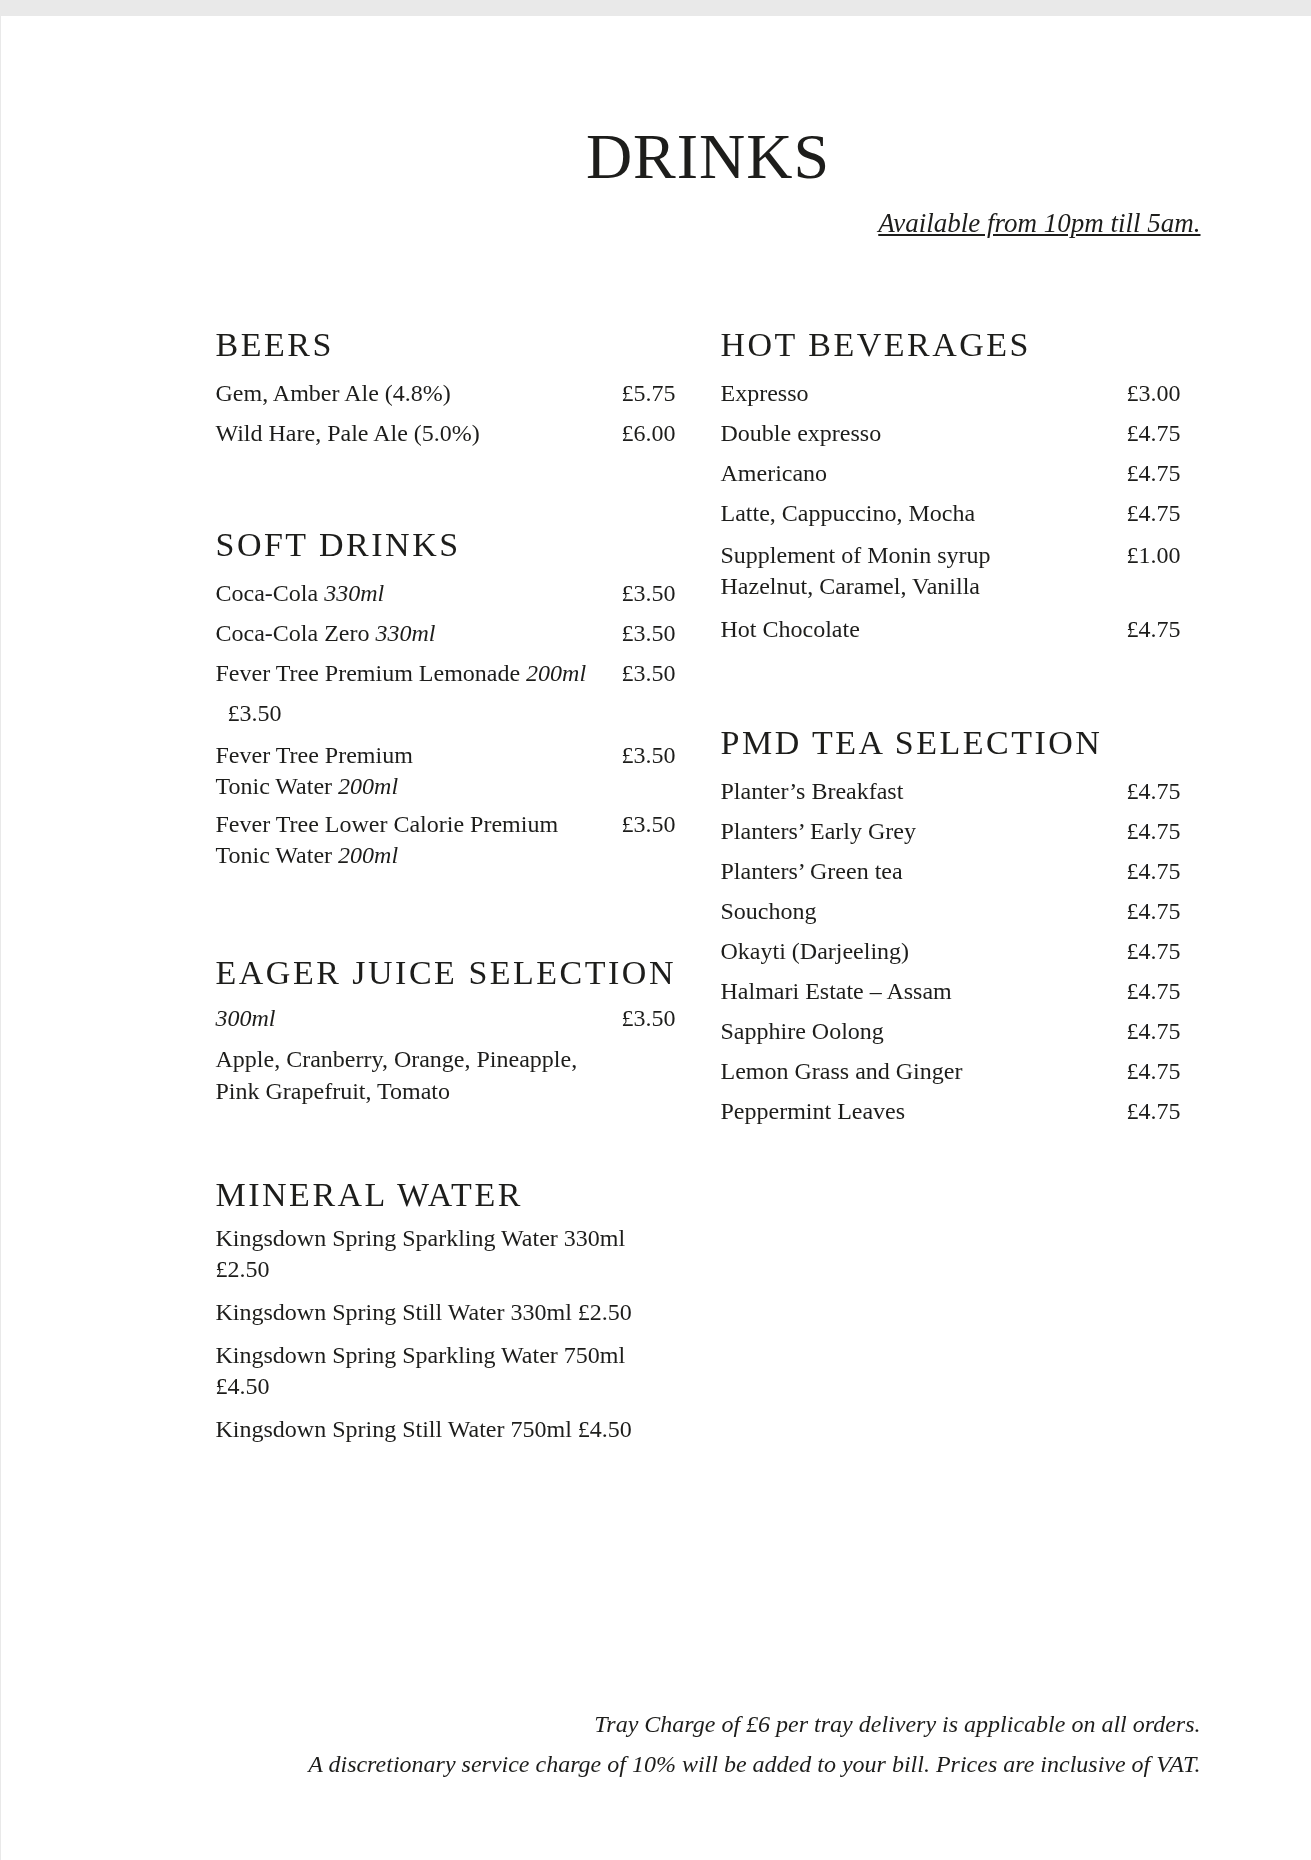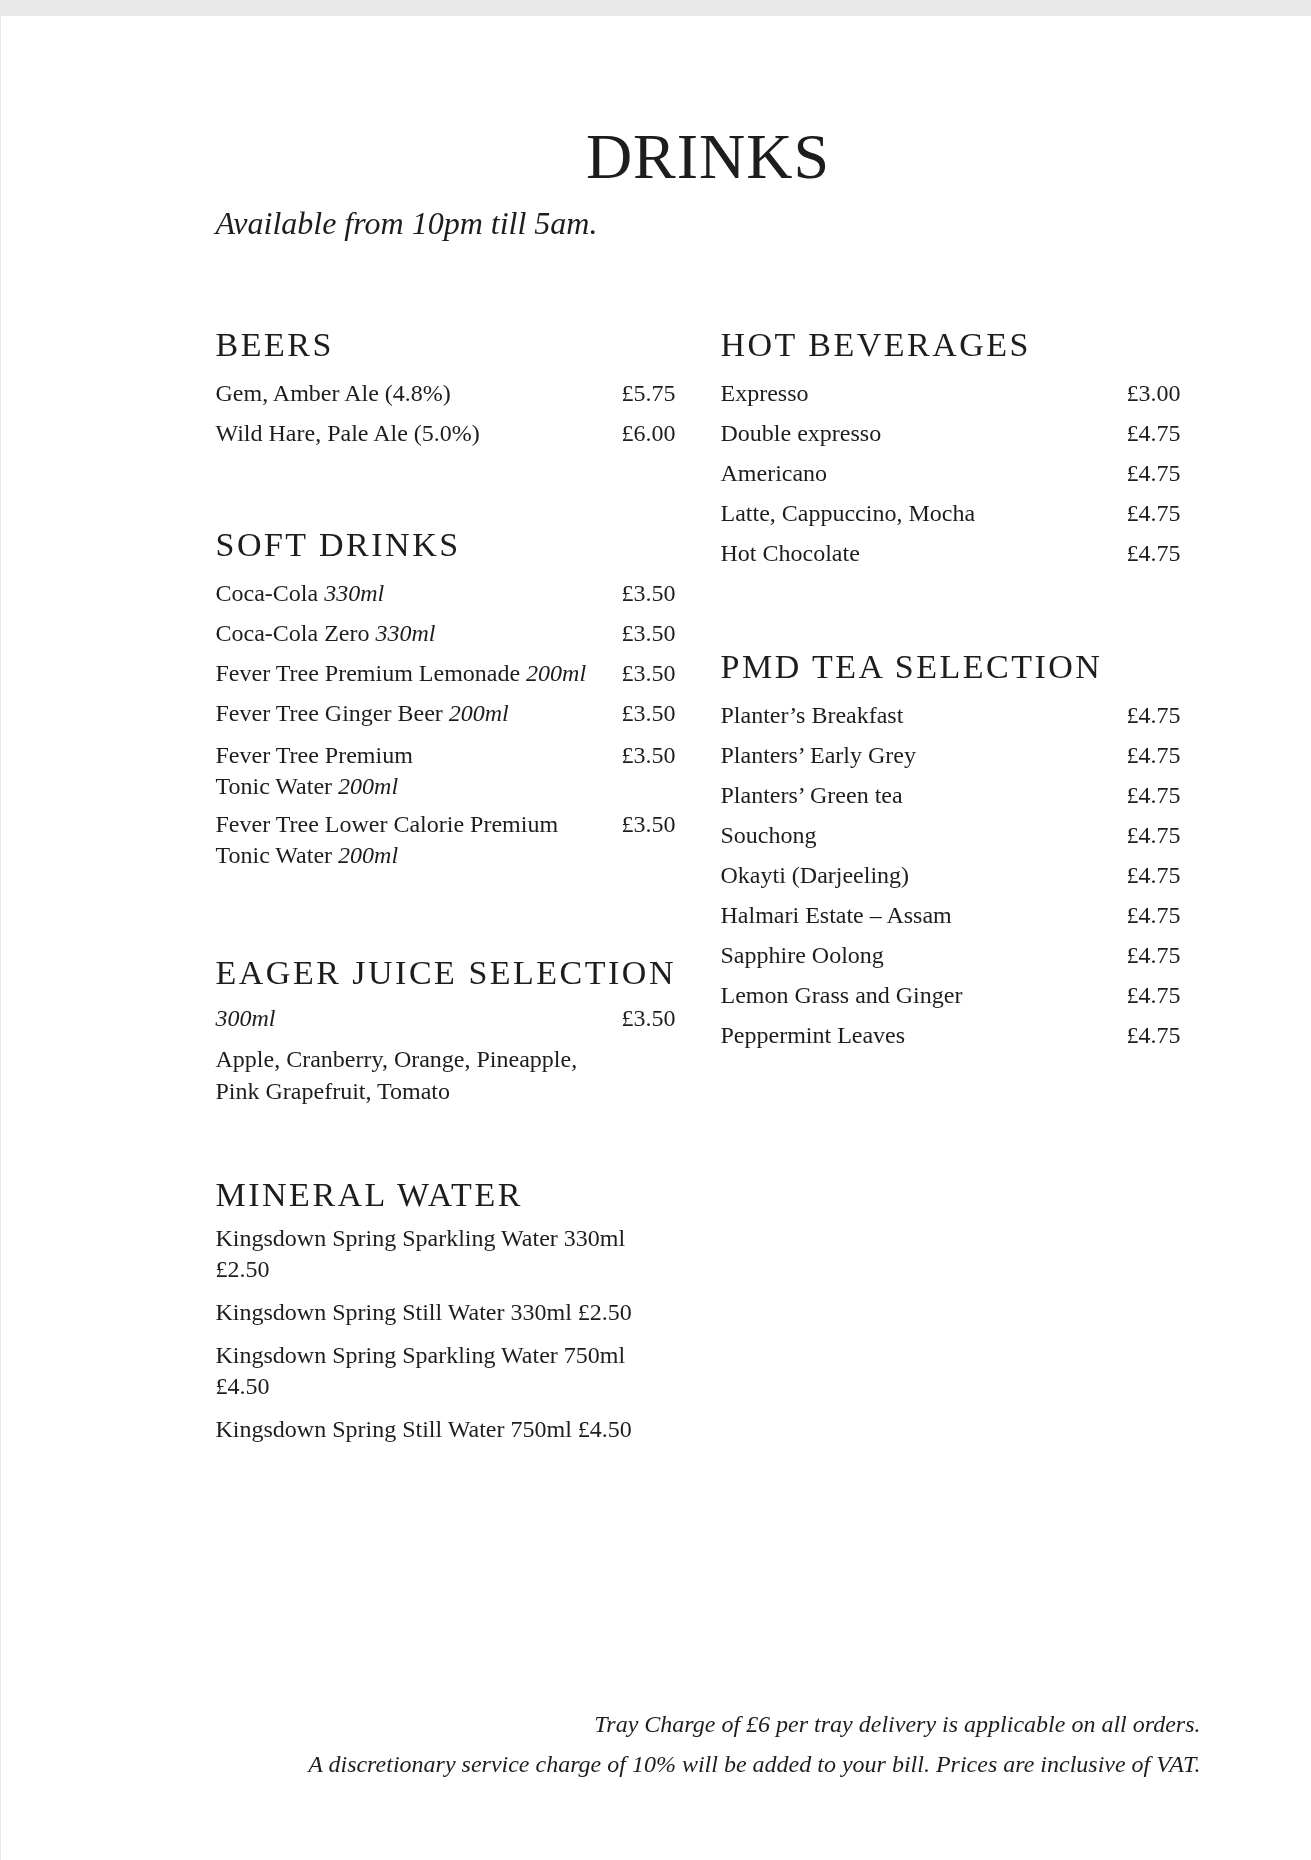--- a/index.html
+++ b/index.html
@@ -21,25 +21,26 @@
   }
   .content { margin-left: 215px; width: 985px; }
   .title {
     text-align: center;
     font-size: 64px;
     line-height: 66px;
     letter-spacing: 1px;
     font-weight: normal;
   }
   .subtitle {
-    text-align: left;
+    text-align: right;
     font-style: italic;
-    font-size: 32px;
+    font-size: 27px;
     line-height: 31px;
     margin-top: 18px;
+    text-decoration: underline;
   }
   .columns { display: flex; gap: 45px; margin-top: 88px; }
   .col { width: 460px; flex: 0 0 460px; }
   .sec-heading {
     font-size: 34px;
     line-height: 36px;
     letter-spacing: 2.5px;
     font-weight: normal;
     margin: 0 0 10px 0;
     white-space: nowrap;
@@ -107,21 +108,20 @@
           </div>
           <div class="row">
             <span class="nm"><span>Coca-Cola Zero</span> <span class="sz">330ml</span></span>
             <span class="pr">£3.50</span>
           </div>
           <div class="row">
             <span class="nm"><span>Fever Tree Premium Lemonade</span> <span class="sz">200ml</span></span>
             <span class="pr">£3.50</span>
           </div>
           <div class="row">
-            <span class="nm"><span>Fever Tree Ginger Beer</span> <span class="sz">200ml</span></span>
             <span class="pr">£3.50</span>
           </div>
           <div class="row2">
             <div class="row-top">
               <span class="nm">Fever Tree Premium</span>
               <span class="pr">£3.50</span>
             </div>
             <div><span>Tonic Water</span> <span class="sz">200ml</span></div>
           </div>
           <div class="row2">
@@ -178,20 +178,27 @@
             <span class="pr">£4.75</span>
           </div>
           <div class="row">
             <span class="nm">Americano</span>
             <span class="pr">£4.75</span>
           </div>
           <div class="row">
             <span class="nm">Latte, Cappuccino, Mocha</span>
             <span class="pr">£4.75</span>
           </div>
+          <div class="row2">
+            <div class="row-top">
+              <span class="nm">Supplement of Monin syrup</span>
+              <span class="pr">£1.00</span>
+            </div>
+            <div>Hazelnut, Caramel, Vanilla</div>
+          </div>
           <div class="row">
             <span class="nm">Hot Chocolate</span>
             <span class="pr">£4.75</span>
           </div>
         </section>
 
         <section class="menu-section sec-tea">
           <h2 class="sec-heading">PMD TEA SELECTION</h2>
           <div class="row">
             <span class="nm">Planter’s Breakfast</span>

